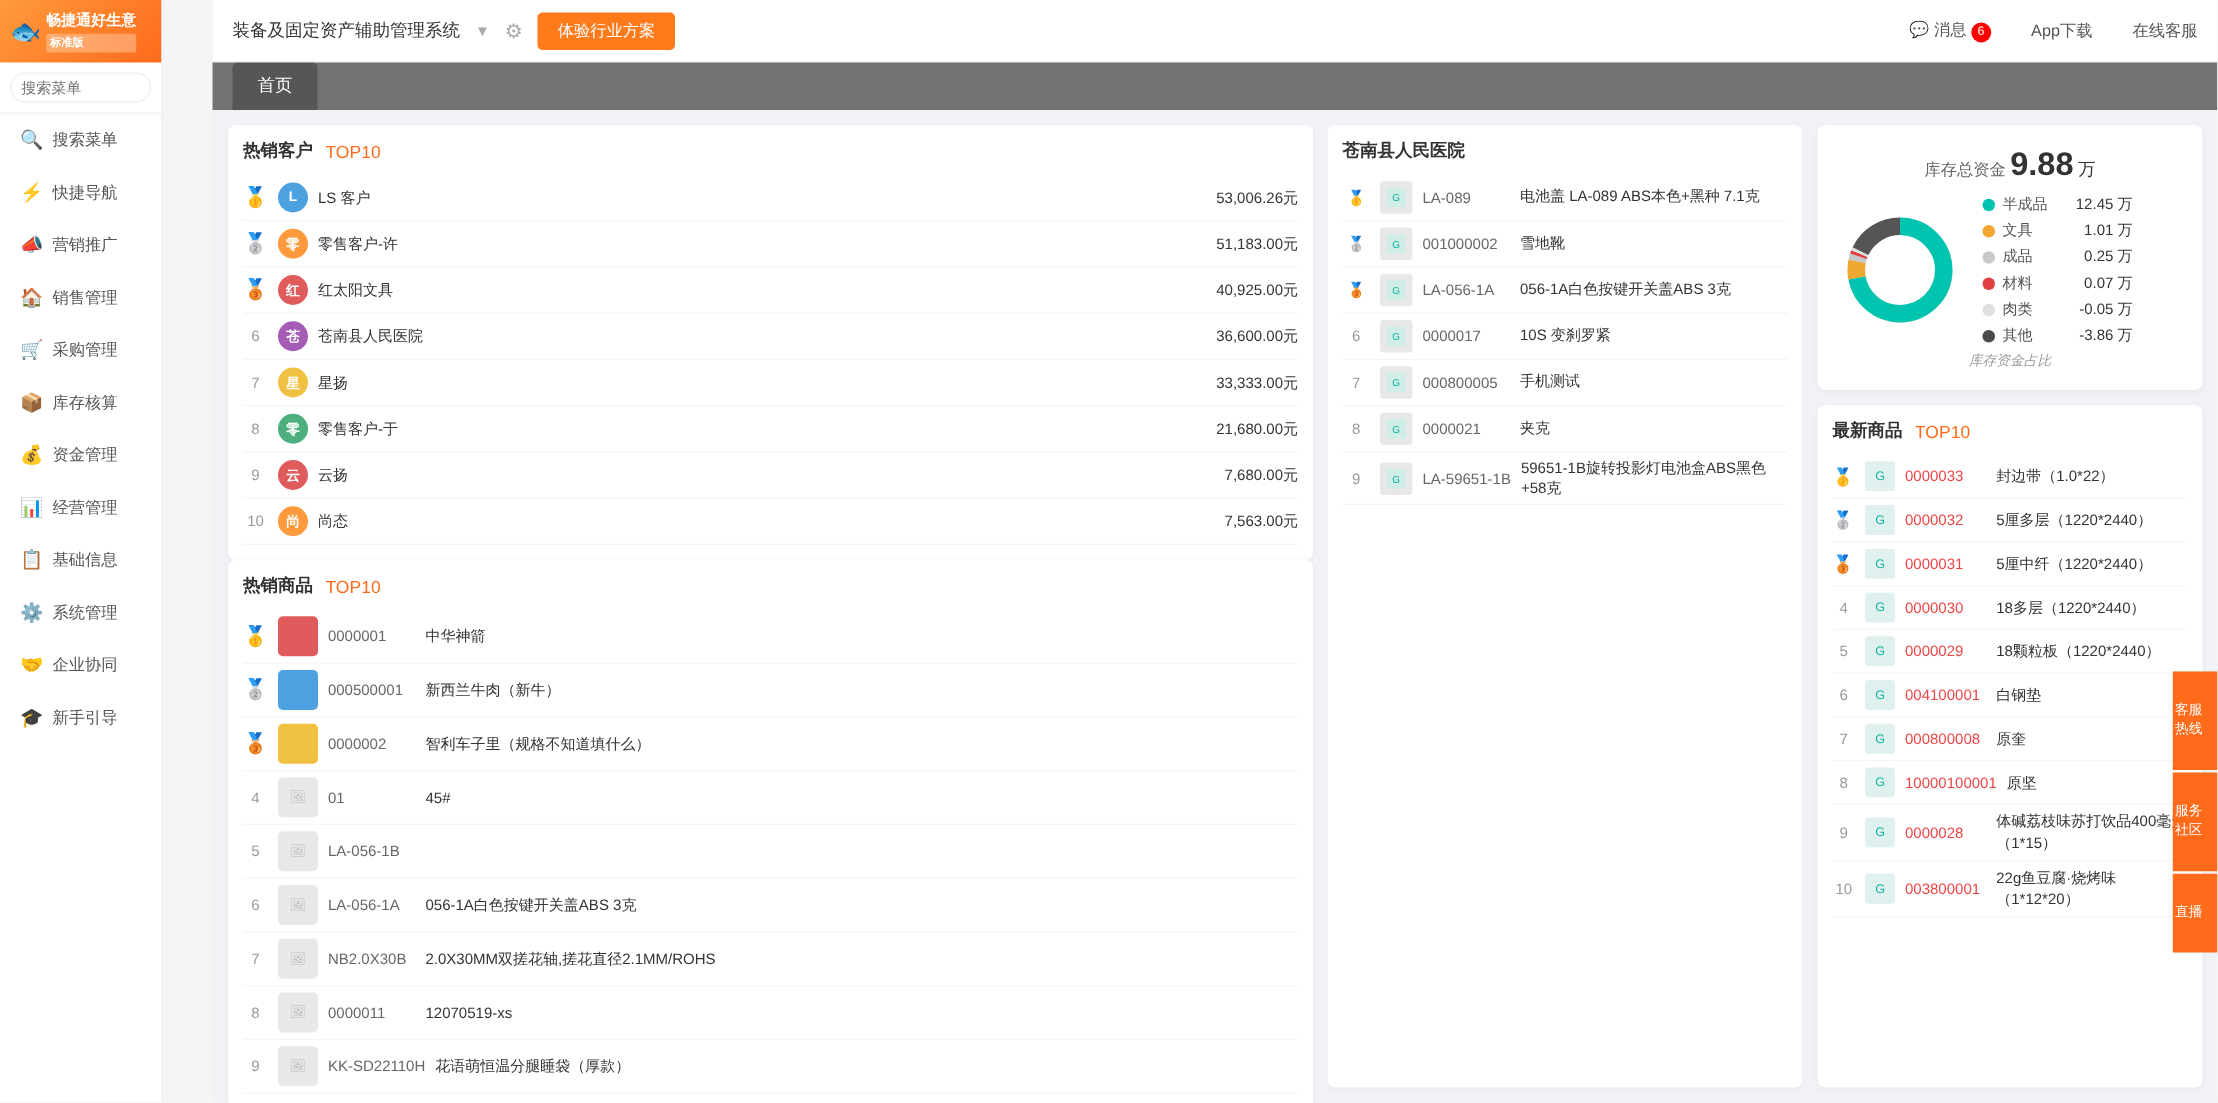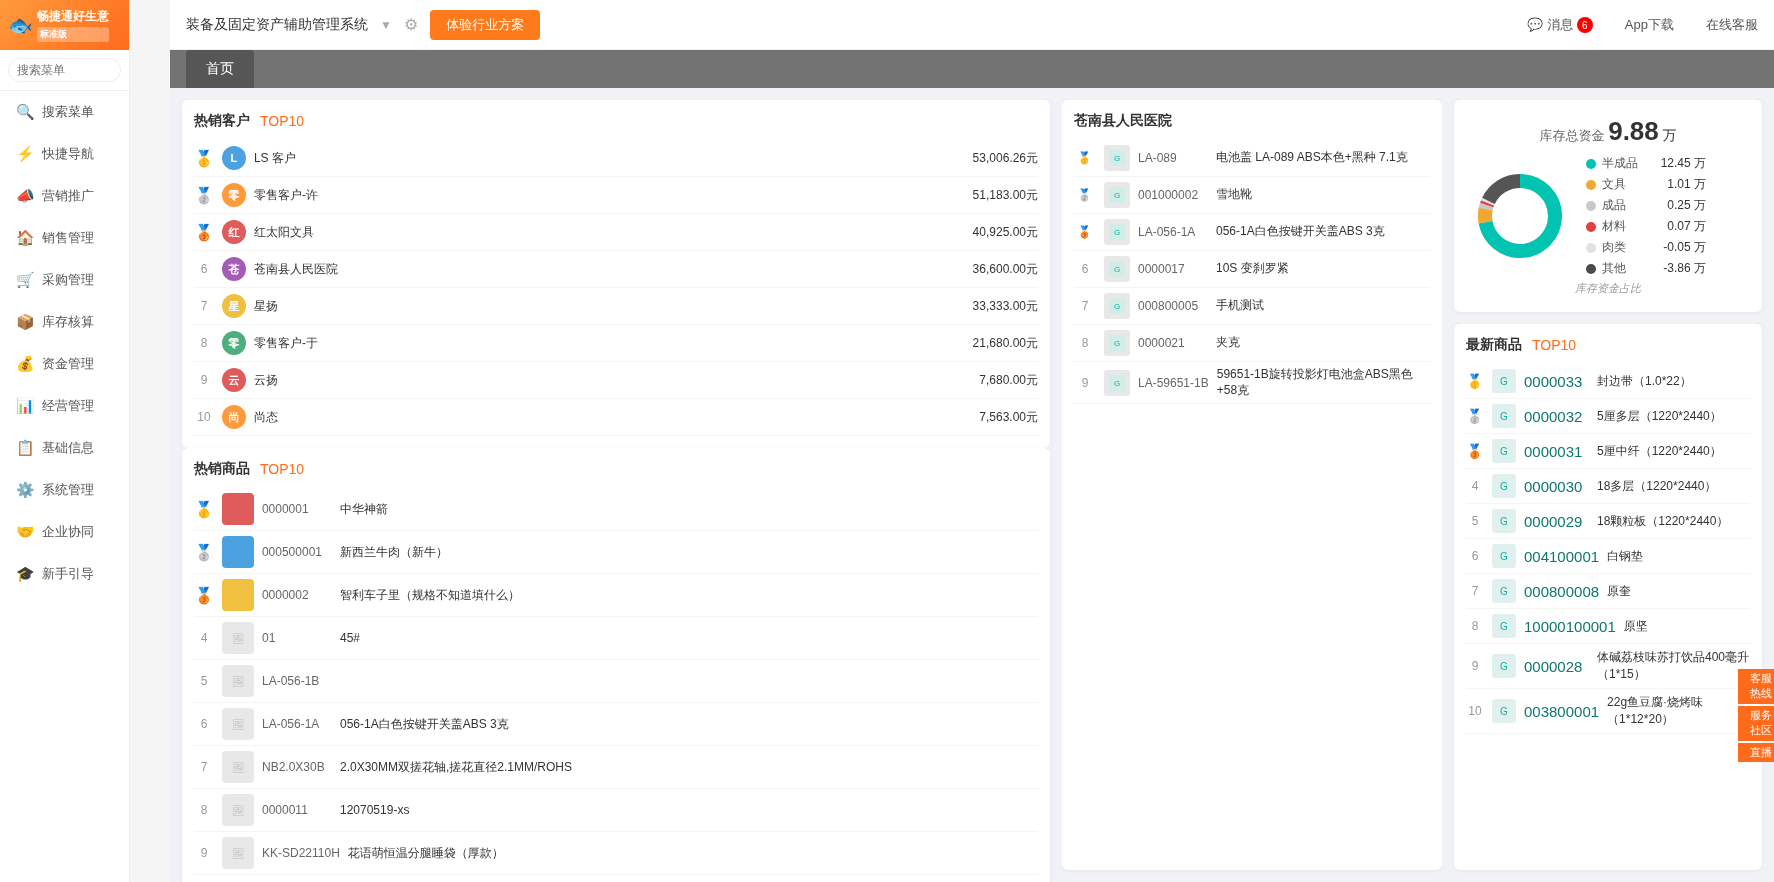--- a/index.html
+++ b/index.html
@@ -185,39 +185,39 @@
     .new-product-row {
       display: flex;
       align-items: center;
       padding: 5px 0;
       border-bottom: 1px solid #f5f5f5;
       gap: 8px;
     }
     .np-rank { width: 18px; text-align: center; font-size: 12px; color: #999; flex-shrink: 0; }
     .np-rank.top3-medal { font-size: 14px; }
     .np-thumb { width: 24px; height: 24px; background: #e0f0ef; border-radius: 3px; display: flex; align-items: center; justify-content: center; font-size: 10px; color: #0ab5a0; flex-shrink: 0; }
-    .np-code { font-size: 15px; color: #0f766e; min-width: 65px; }
+    .np-code { font-size: 12px; color: #ef4444; min-width: 65px; }
     .np-name { font-size: 12px; color: #333; flex: 1; }
 
     
     .float-btns {
       position: fixed;
       right: 0;
       bottom: 120px;
       display: flex;
       flex-direction: column;
       gap: 2px;
       z-index: 100;
     }
     .float-btn {
       background: #ff6b1a;
       color: white;
       width: 36px;
-      padding: 2px 2px;
-      text-align: right;
+      padding: 24px 2px;
+      text-align: left;
       font-size: 11px;
       cursor: pointer;
       line-height: 1.4;
     }
 
     
     ::-webkit-scrollbar { width: 4px; }
     ::-webkit-scrollbar-thumb { background: #ddd; border-radius: 2px; }
 
     

